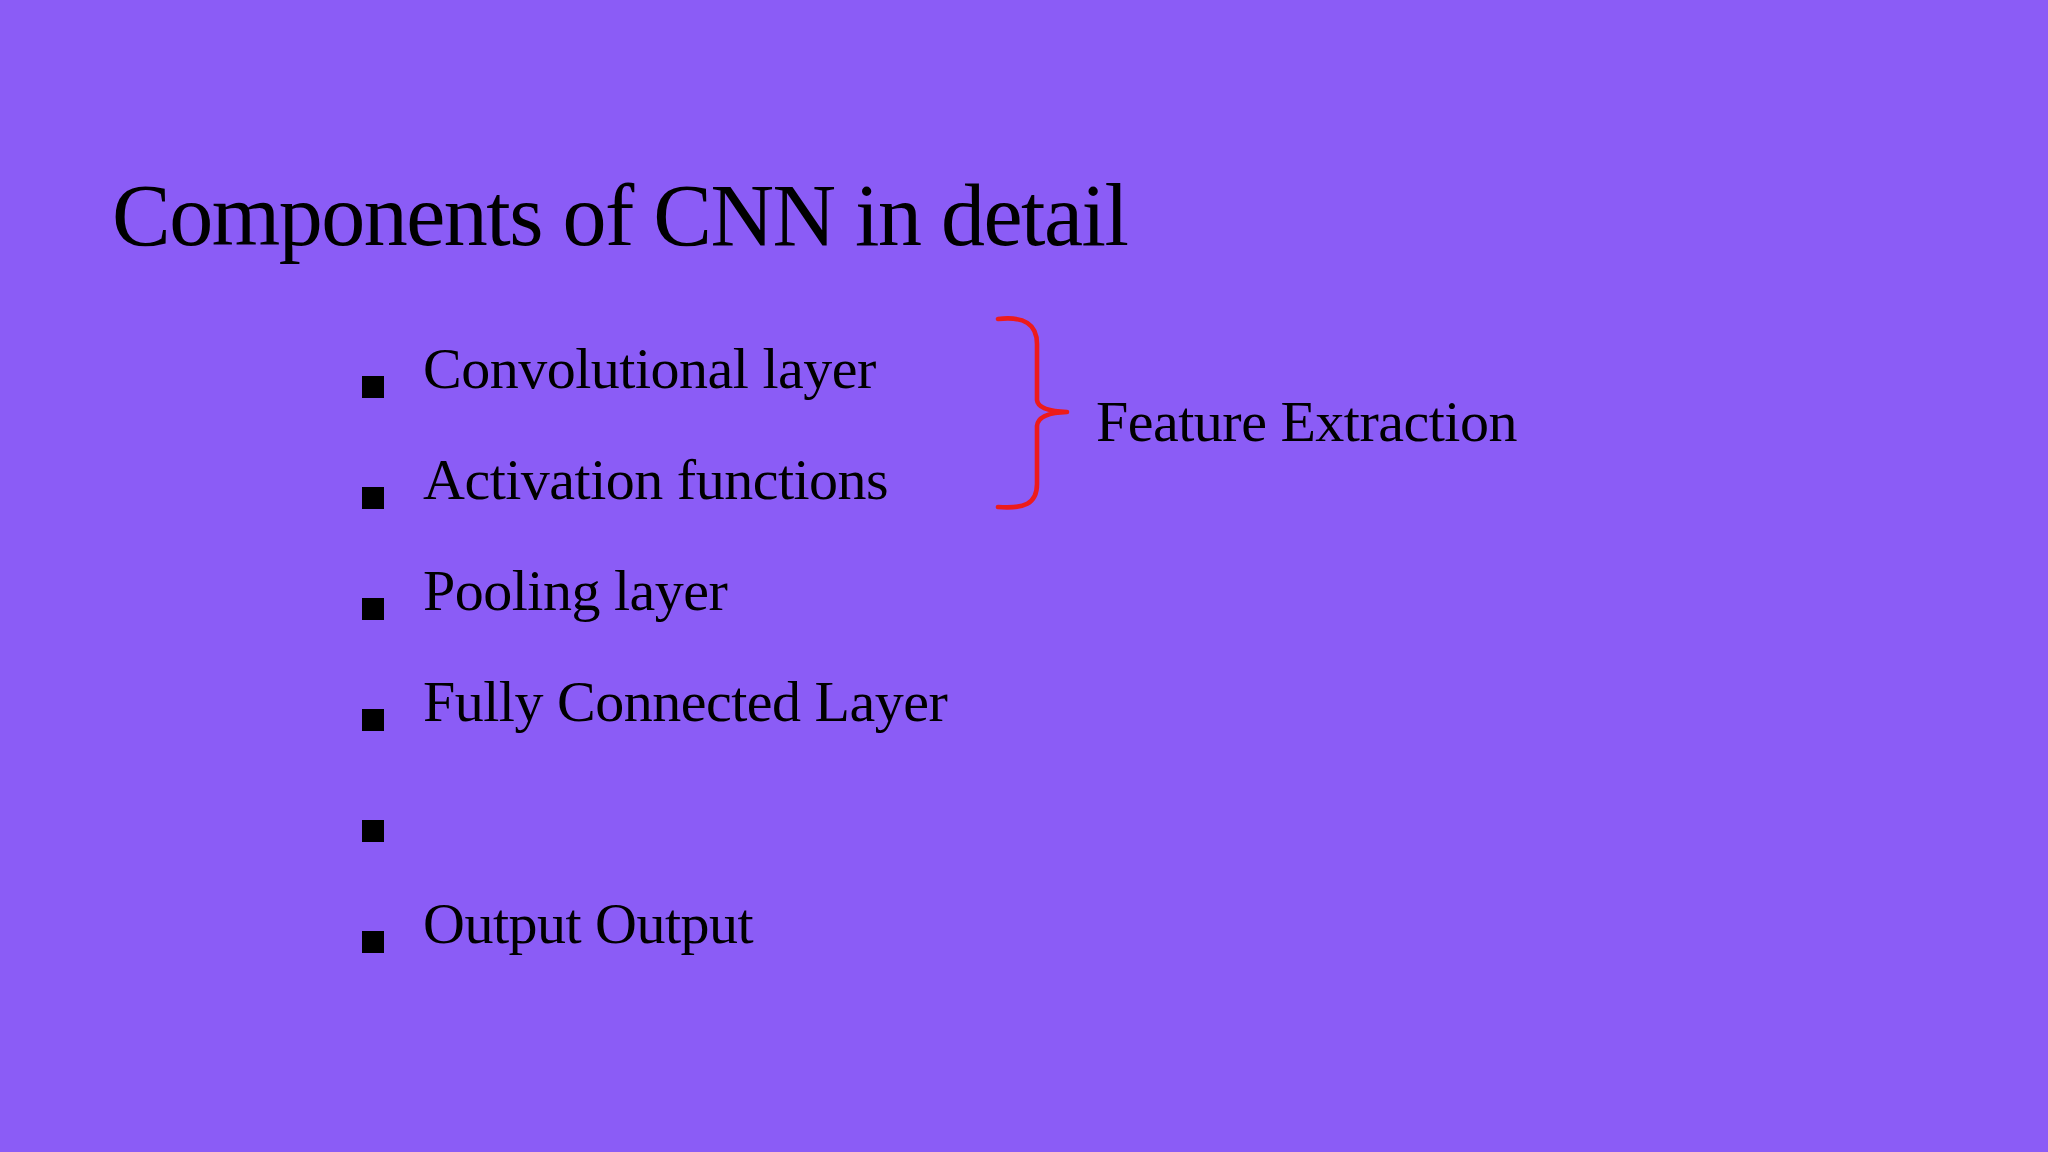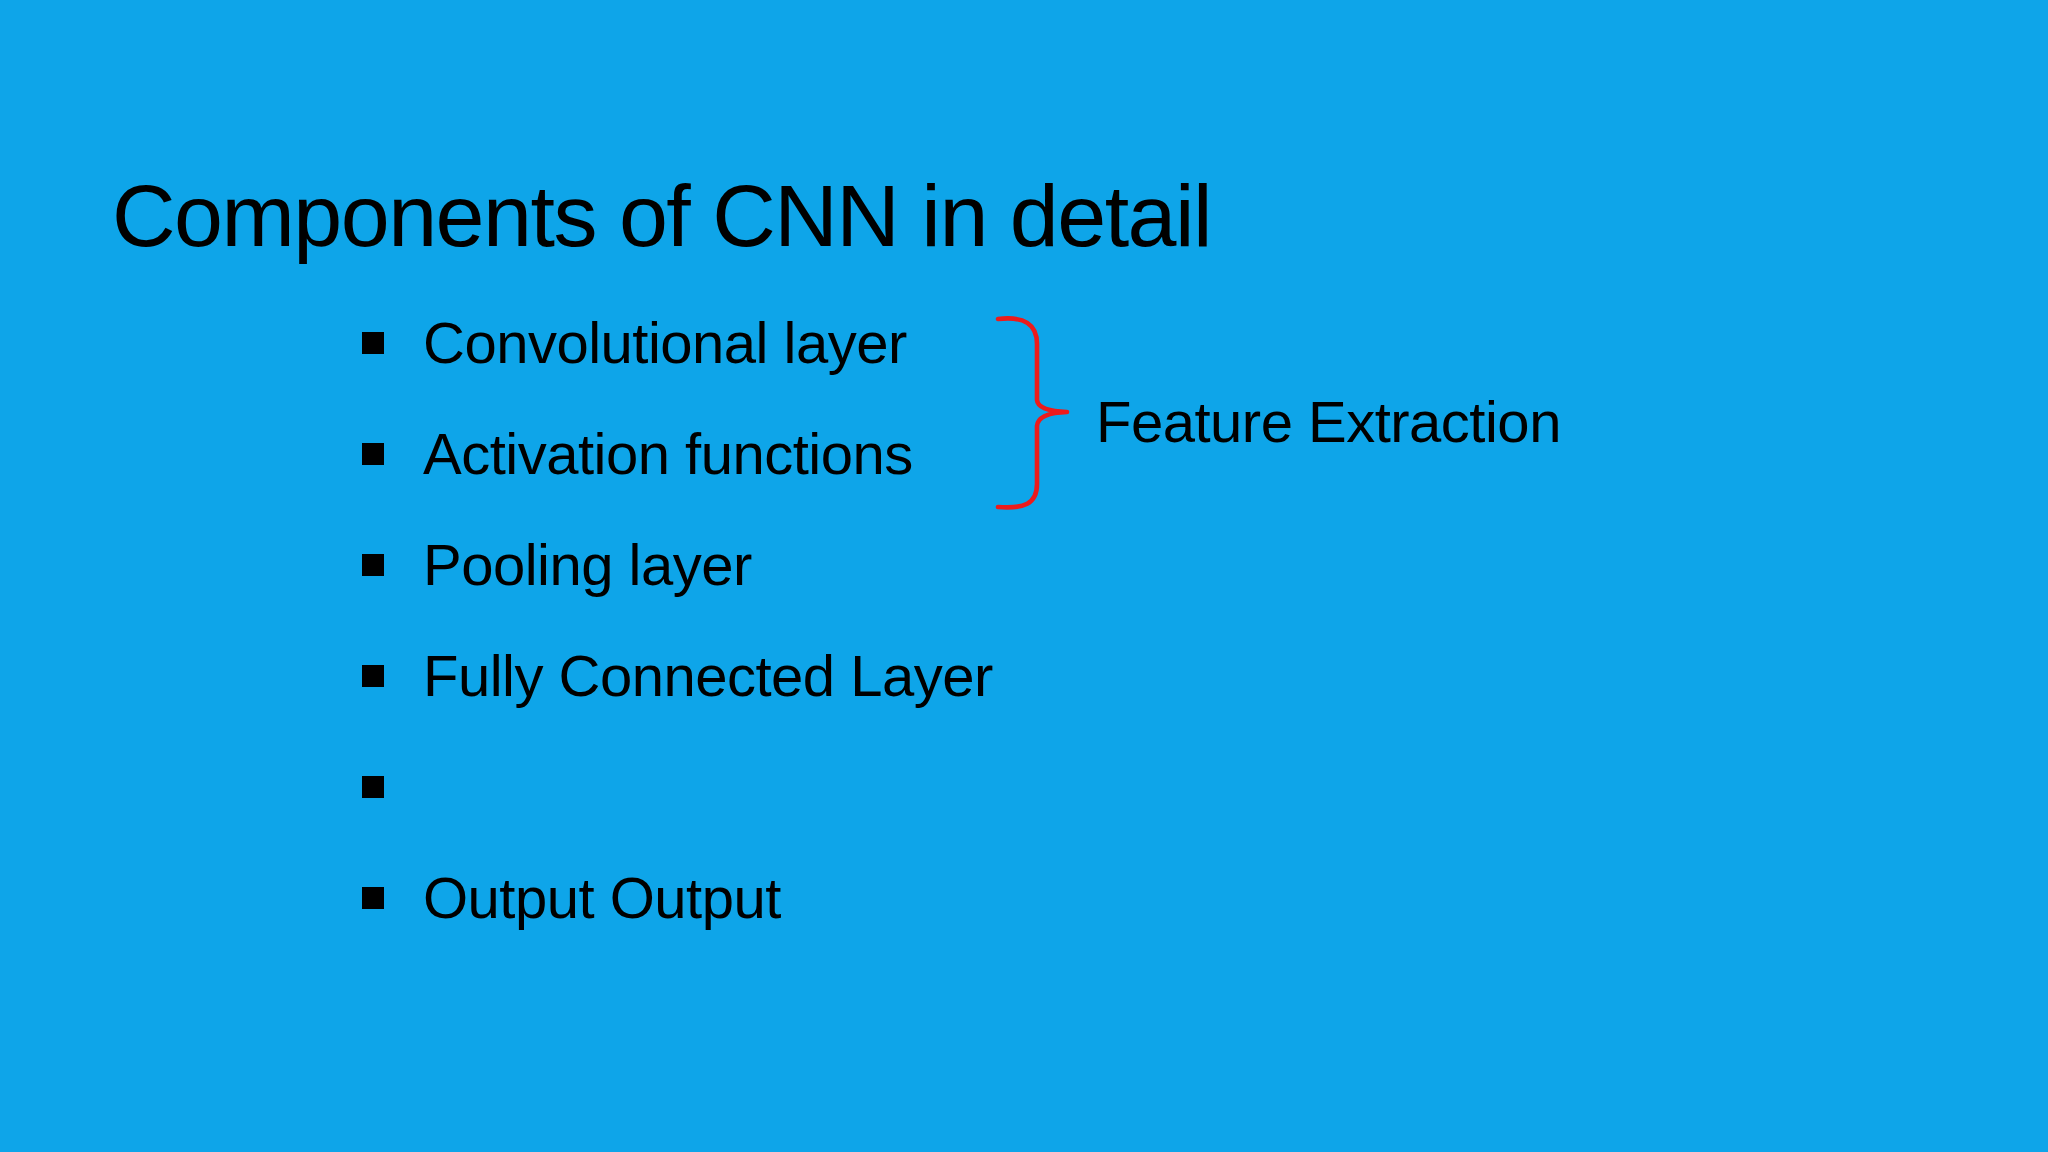--- a/index.html
+++ b/index.html
@@ -4,23 +4,23 @@
 <style>
   html, body {
     margin: 0;
     padding: 0;
     background: #ffffff;
   }
   .slide {
     position: relative;
     width: 2048px;
     height: 1152px;
-    background: #0ea5e9;
+    background: #8b5cf6;
     overflow: hidden;
-    font-family: Liberation Sans, sans-serif;
+    font-family: Liberation Serif, serif;
     color: #000000;
   }
   .title {
     position: absolute;
     left: 112px;
     top: 106px;
     font-size: 88px;
     font-weight: 400;
     letter-spacing: -1.5px;
     line-height: 1.15;
@@ -29,21 +29,21 @@
   .bullet-list {
     position: absolute;
     left: 362px;
     top: 287px;
     margin: 0;
     padding: 0;
     list-style: none;
   }
   .bullet-list li {
     display: flex;
-    align-items: center;
+    align-items: flex-end;
     height: 111px;
   }
   .square {
     flex: none;
     width: 22px;
     height: 22px;
     background: #000000;
     margin-right: 39px;
   }
   .item-text {

